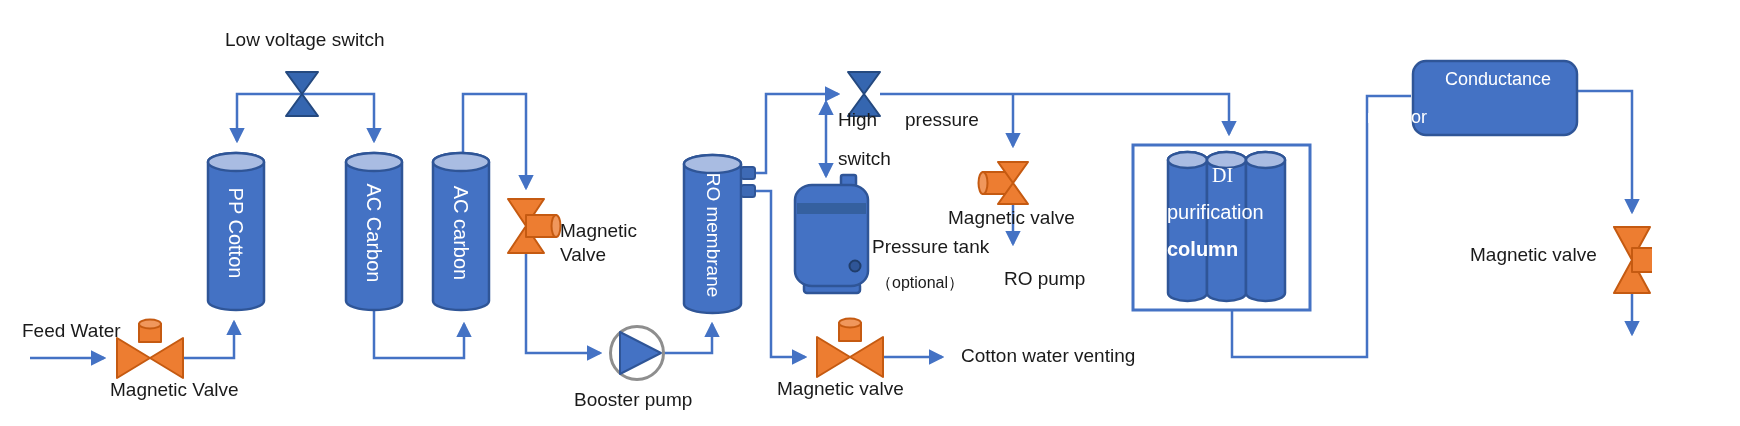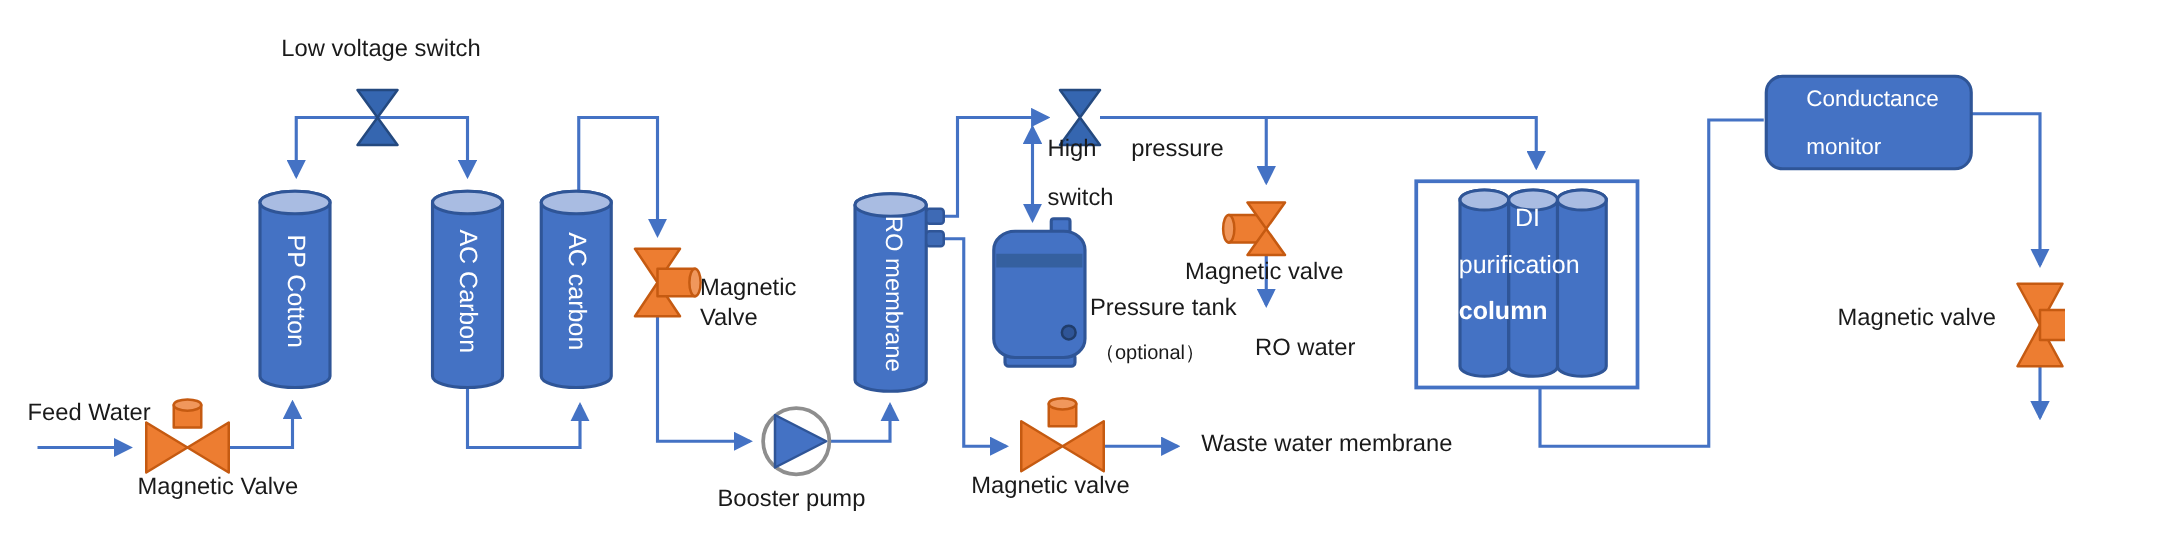--- a/index.html
+++ b/index.html
@@ -147,28 +147,28 @@
   <div class="lbl" style="left:110px; top:380px;">Magnetic Valve</div>
   <div class="lbl" style="left:560px; top:221px;">Magnetic</div>
   <div class="lbl" style="left:560px; top:245px;">Valve</div>
   <div class="lbl" style="left:574px; top:390px;">Booster pump</div>
   <div class="lbl" style="left:838px; top:110px;">High</div>
   <div class="lbl" style="left:905px; top:110px;">pressure</div>
   <div class="lbl" style="left:838px; top:149px;">switch</div>
   <div class="lbl" style="left:872px; top:237px;">Pressure tank</div>
   <div class="lbl" style="left:876px; top:274px; font-size:16px;">（optional）</div>
   <div class="lbl" style="left:948px; top:208px;">Magnetic valve</div>
-  <div class="lbl" style="left:1004px;top:269px;">RO water</div>
+  <div class="lbl" style="left:1004px;top:269px;">RO pump</div>
   <div class="lbl" style="left:777px; top:379px;">Magnetic valve</div>
-  <div class="lbl" style="left:961px; top:346px;">Waste water membrane</div>
+  <div class="lbl" style="left:961px; top:346px;">Cotton water venting</div>
   <div class="lbl" style="left:1470px;top:245px;">Magnetic valve</div>
 
   <div class="lbl rot" style="left:236px; top:233px; font-size:20px;">PP Cotton</div>
   <div class="lbl rot" style="left:374px; top:233px; font-size:20px;">AC Carbon</div>
   <div class="lbl rot" style="left:461px; top:233px; font-size:20px;">AC carbon</div>
   <div class="lbl rot" style="left:713px; top:235px;">RO membrane</div>
-  <div class="lbl white" style="left:1212px;top:164px; font-size:20px;">DI</div>
+  <div class="lbl white" style="left:1212px;top:164px; font-size:20px;font-family:Liberation Serif, serif;">DI</div>
   <div class="lbl white" style="left:1167px;top:201px; font-size:20px;">purification</div>
   <div class="lbl white" style="left:1167px;top:238px; font-size:20px;font-weight:bold;">column</div>
   <div class="lbl white" style="left:1445px;top:70px; font-size:18px;">Conductance</div>
-  <div class="lbl white" style="left:1445px;top:108px; font-size:18px;">monitor</div>
+  <div class="lbl white" style="left:1367px;top:108px; font-size:18px;">monitor</div>
 
 </div>
 
 </body></html>

